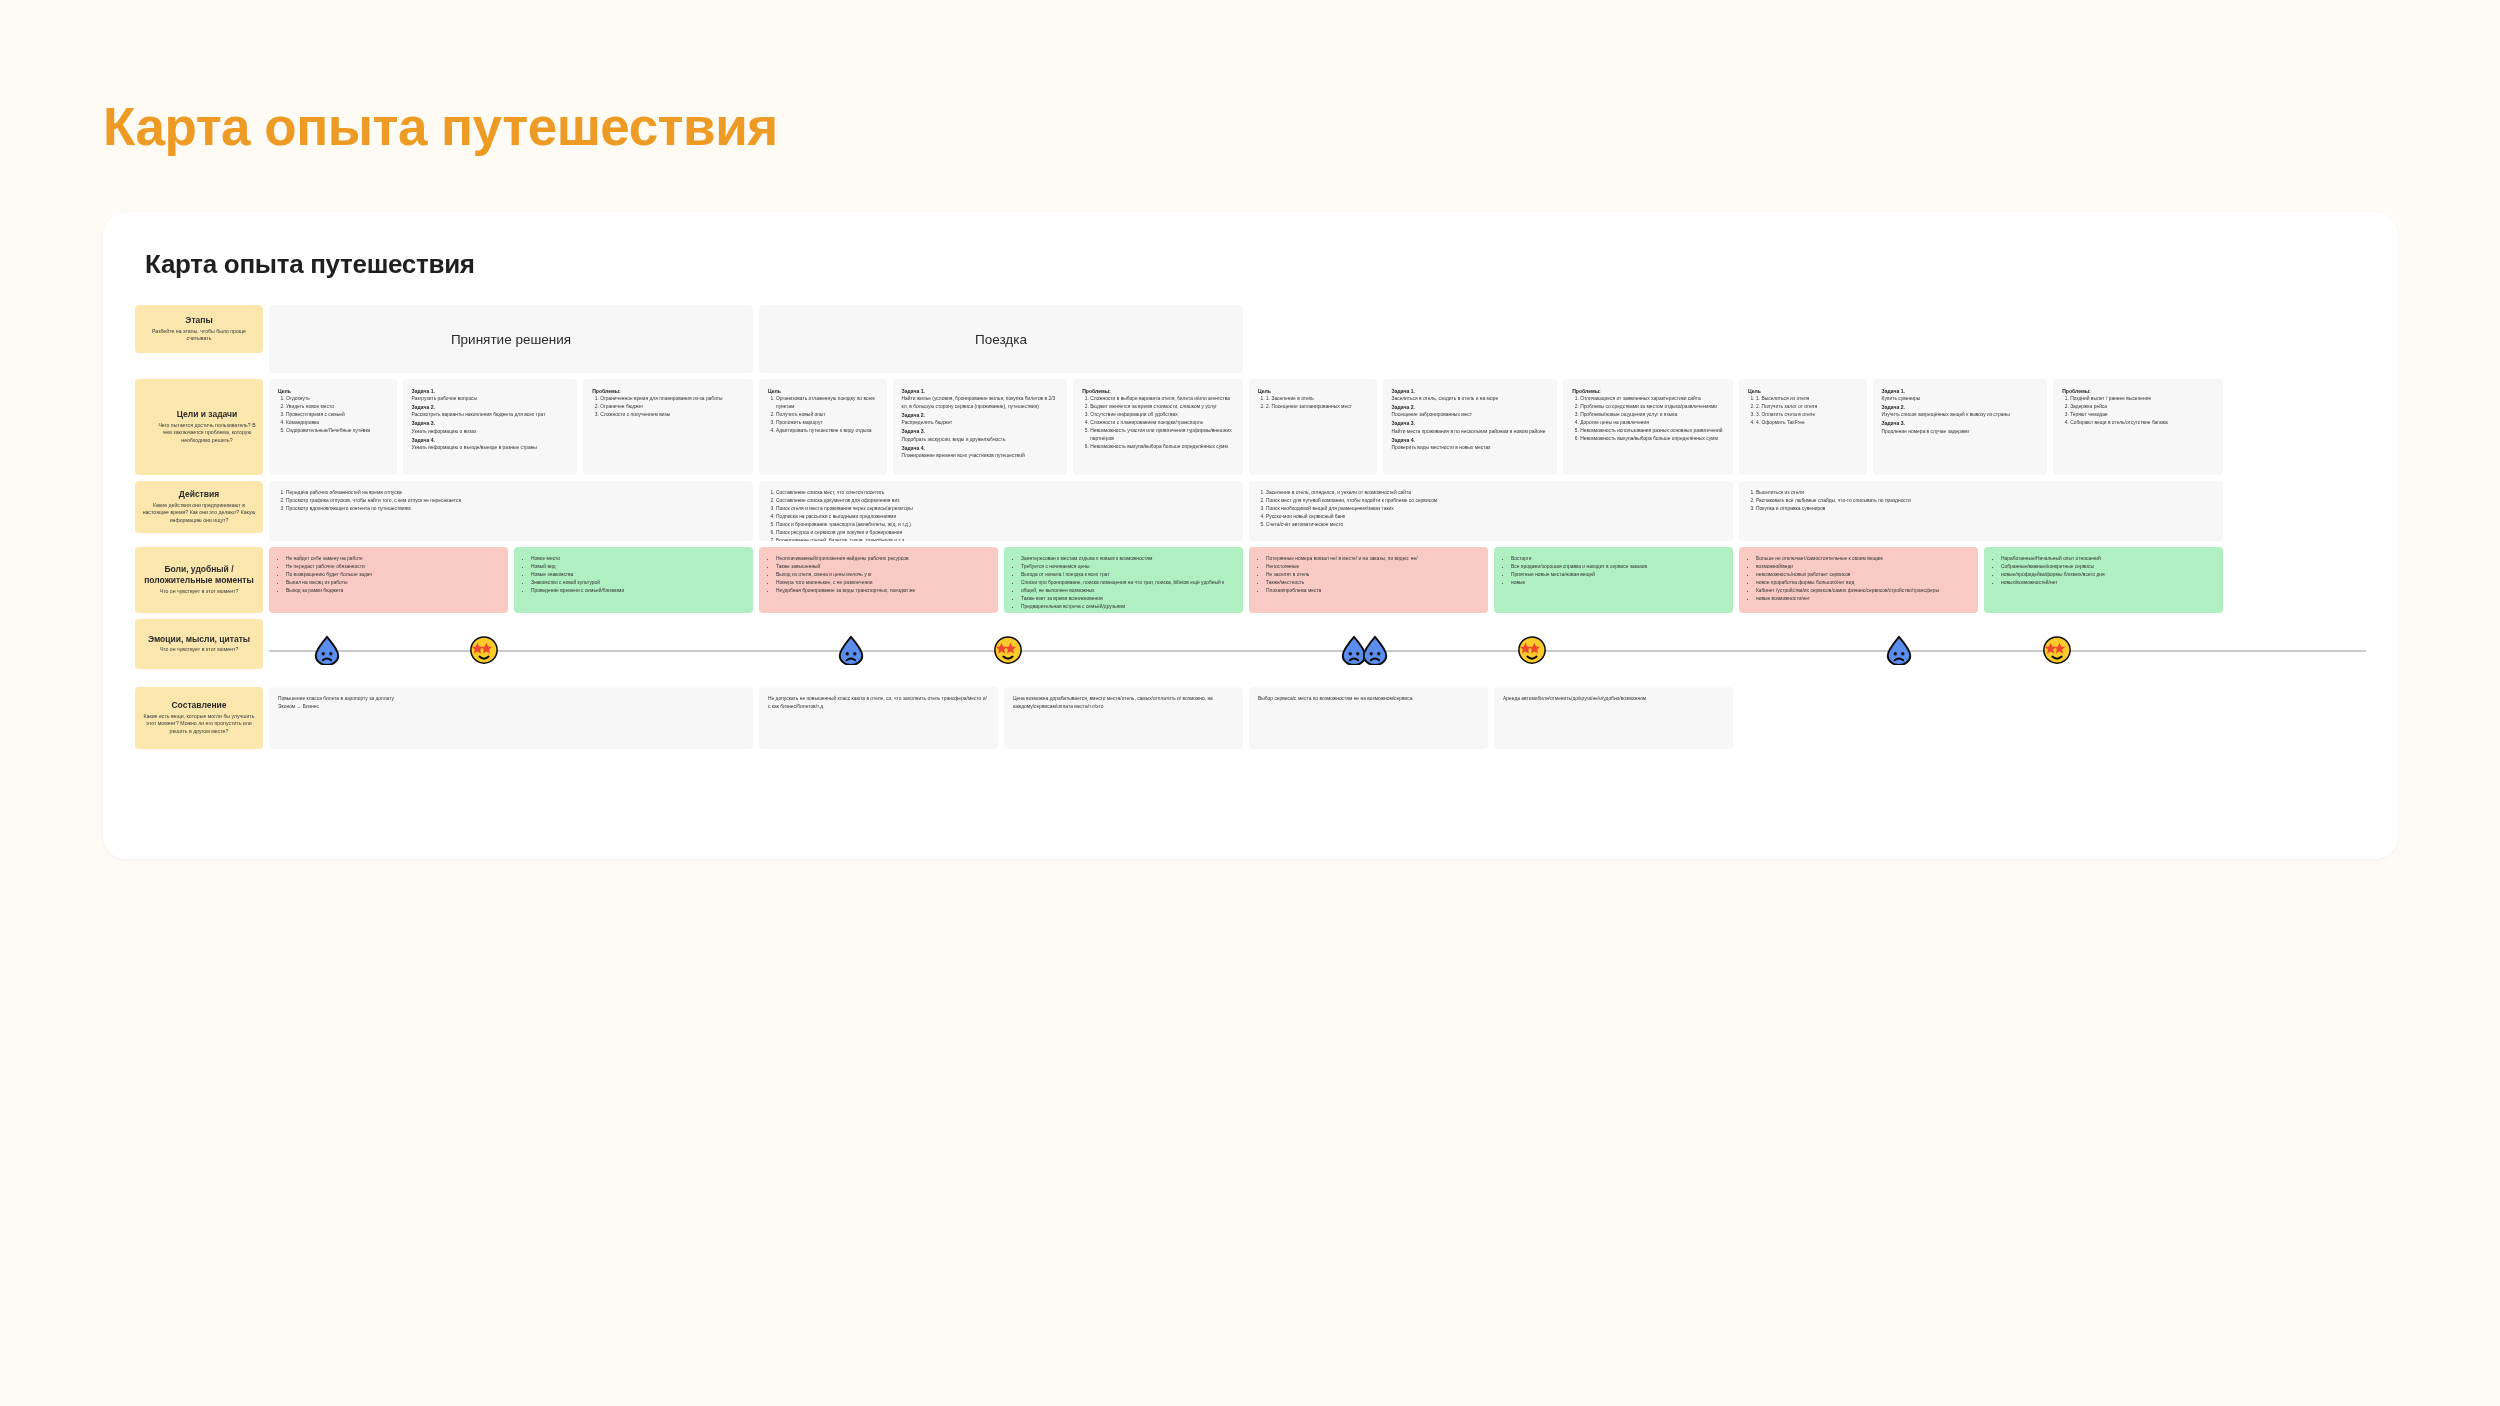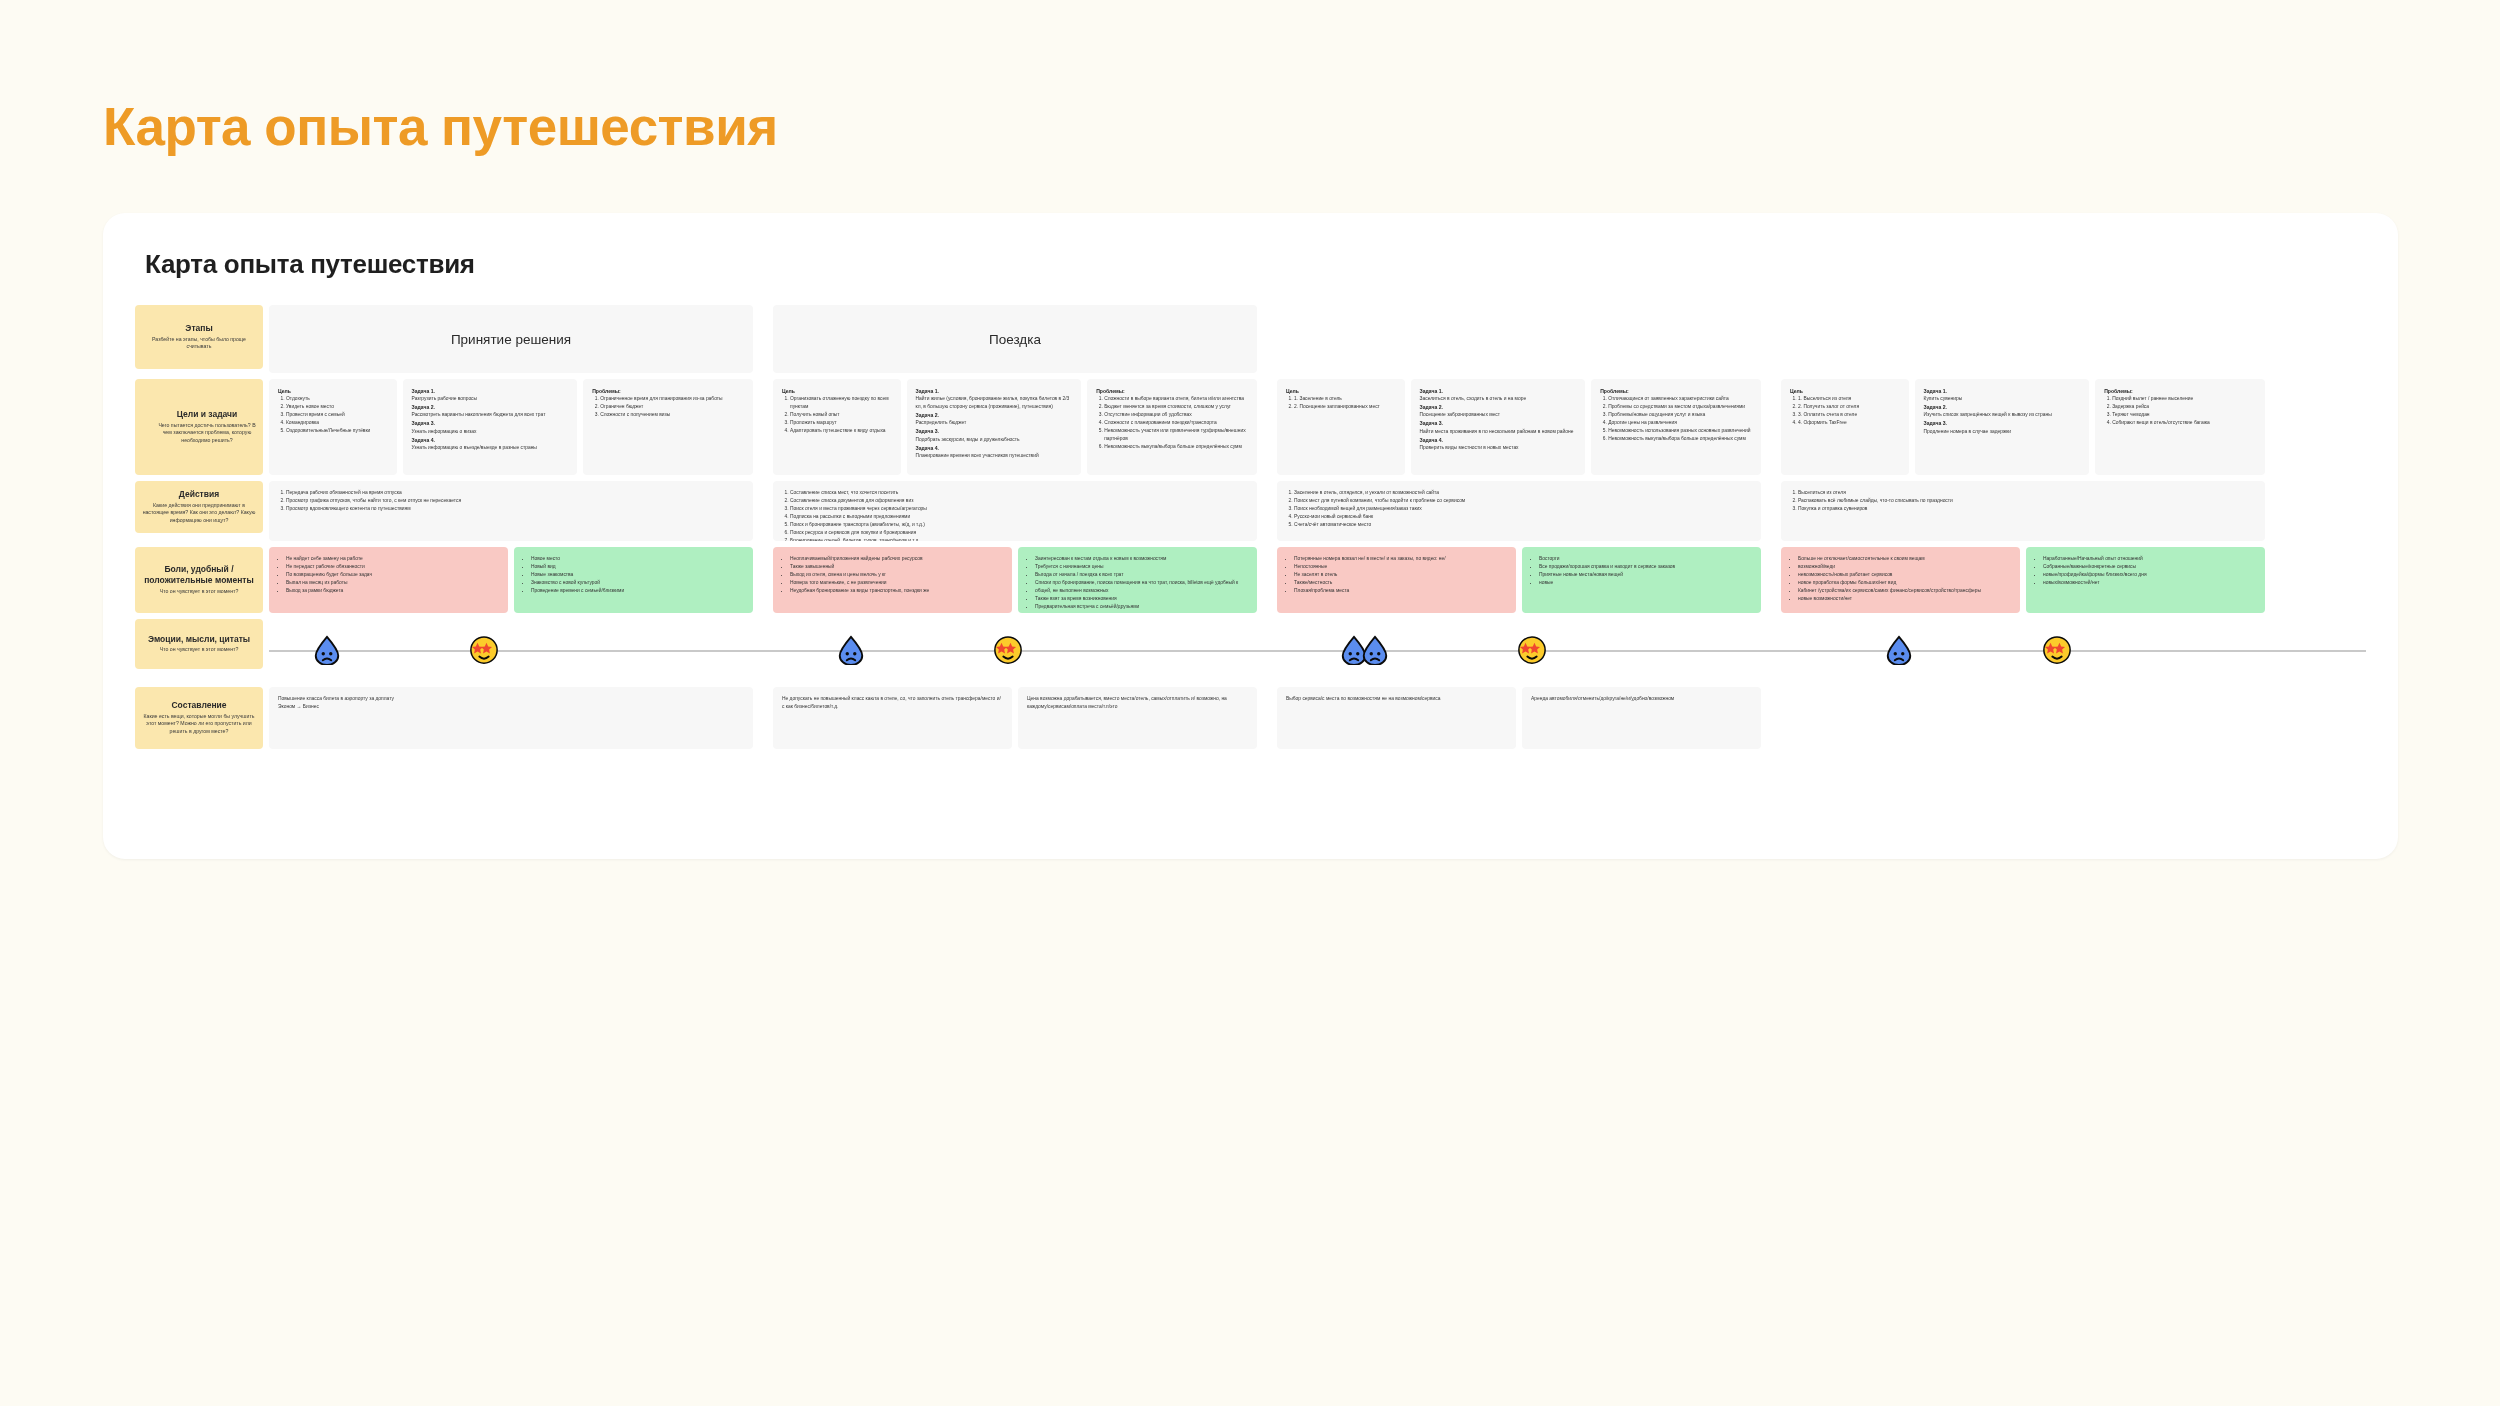--- a/index.html
+++ b/index.html
@@ -81,21 +81,21 @@
     font-size: 5.2px;
     font-weight: 400;
     color: #3a3a3a;
     line-height: 1.5;
     margin-top: 2px;
   }
 
   .stages {
     flex: 1 1 auto;
     display: flex;
-    gap: 20px;
+    gap: 6px;
   }
   .stagecol {
     display: flex;
     gap: 6px;
   }
   
   .sc1 { flex: 0 0 484px; }
   .sc2 { flex: 0 0 484px; }
   .sc3 { flex: 0 0 484px; }
   .sc4 { flex: 0 0 484px; }
@@ -106,21 +106,21 @@
     border-radius: 4px;
     width: 100%;
     height: 68px;
     display: flex;
     align-items: center;
     justify-content: center;
     font-size: 13.5px;
     color: #2a2a2a;
     font-weight: 400;
   }
-  .row-stages .rowlabel { height: 64px; }
+  .row-stages .rowlabel { height: 48px; }
 
   
   .card {
     background: #F7F7F7;
     border-radius: 4px;
     padding: 8px 9px;
     font-size: 4.9px;
     line-height: 1.62;
     color: #333;
     overflow: hidden;

